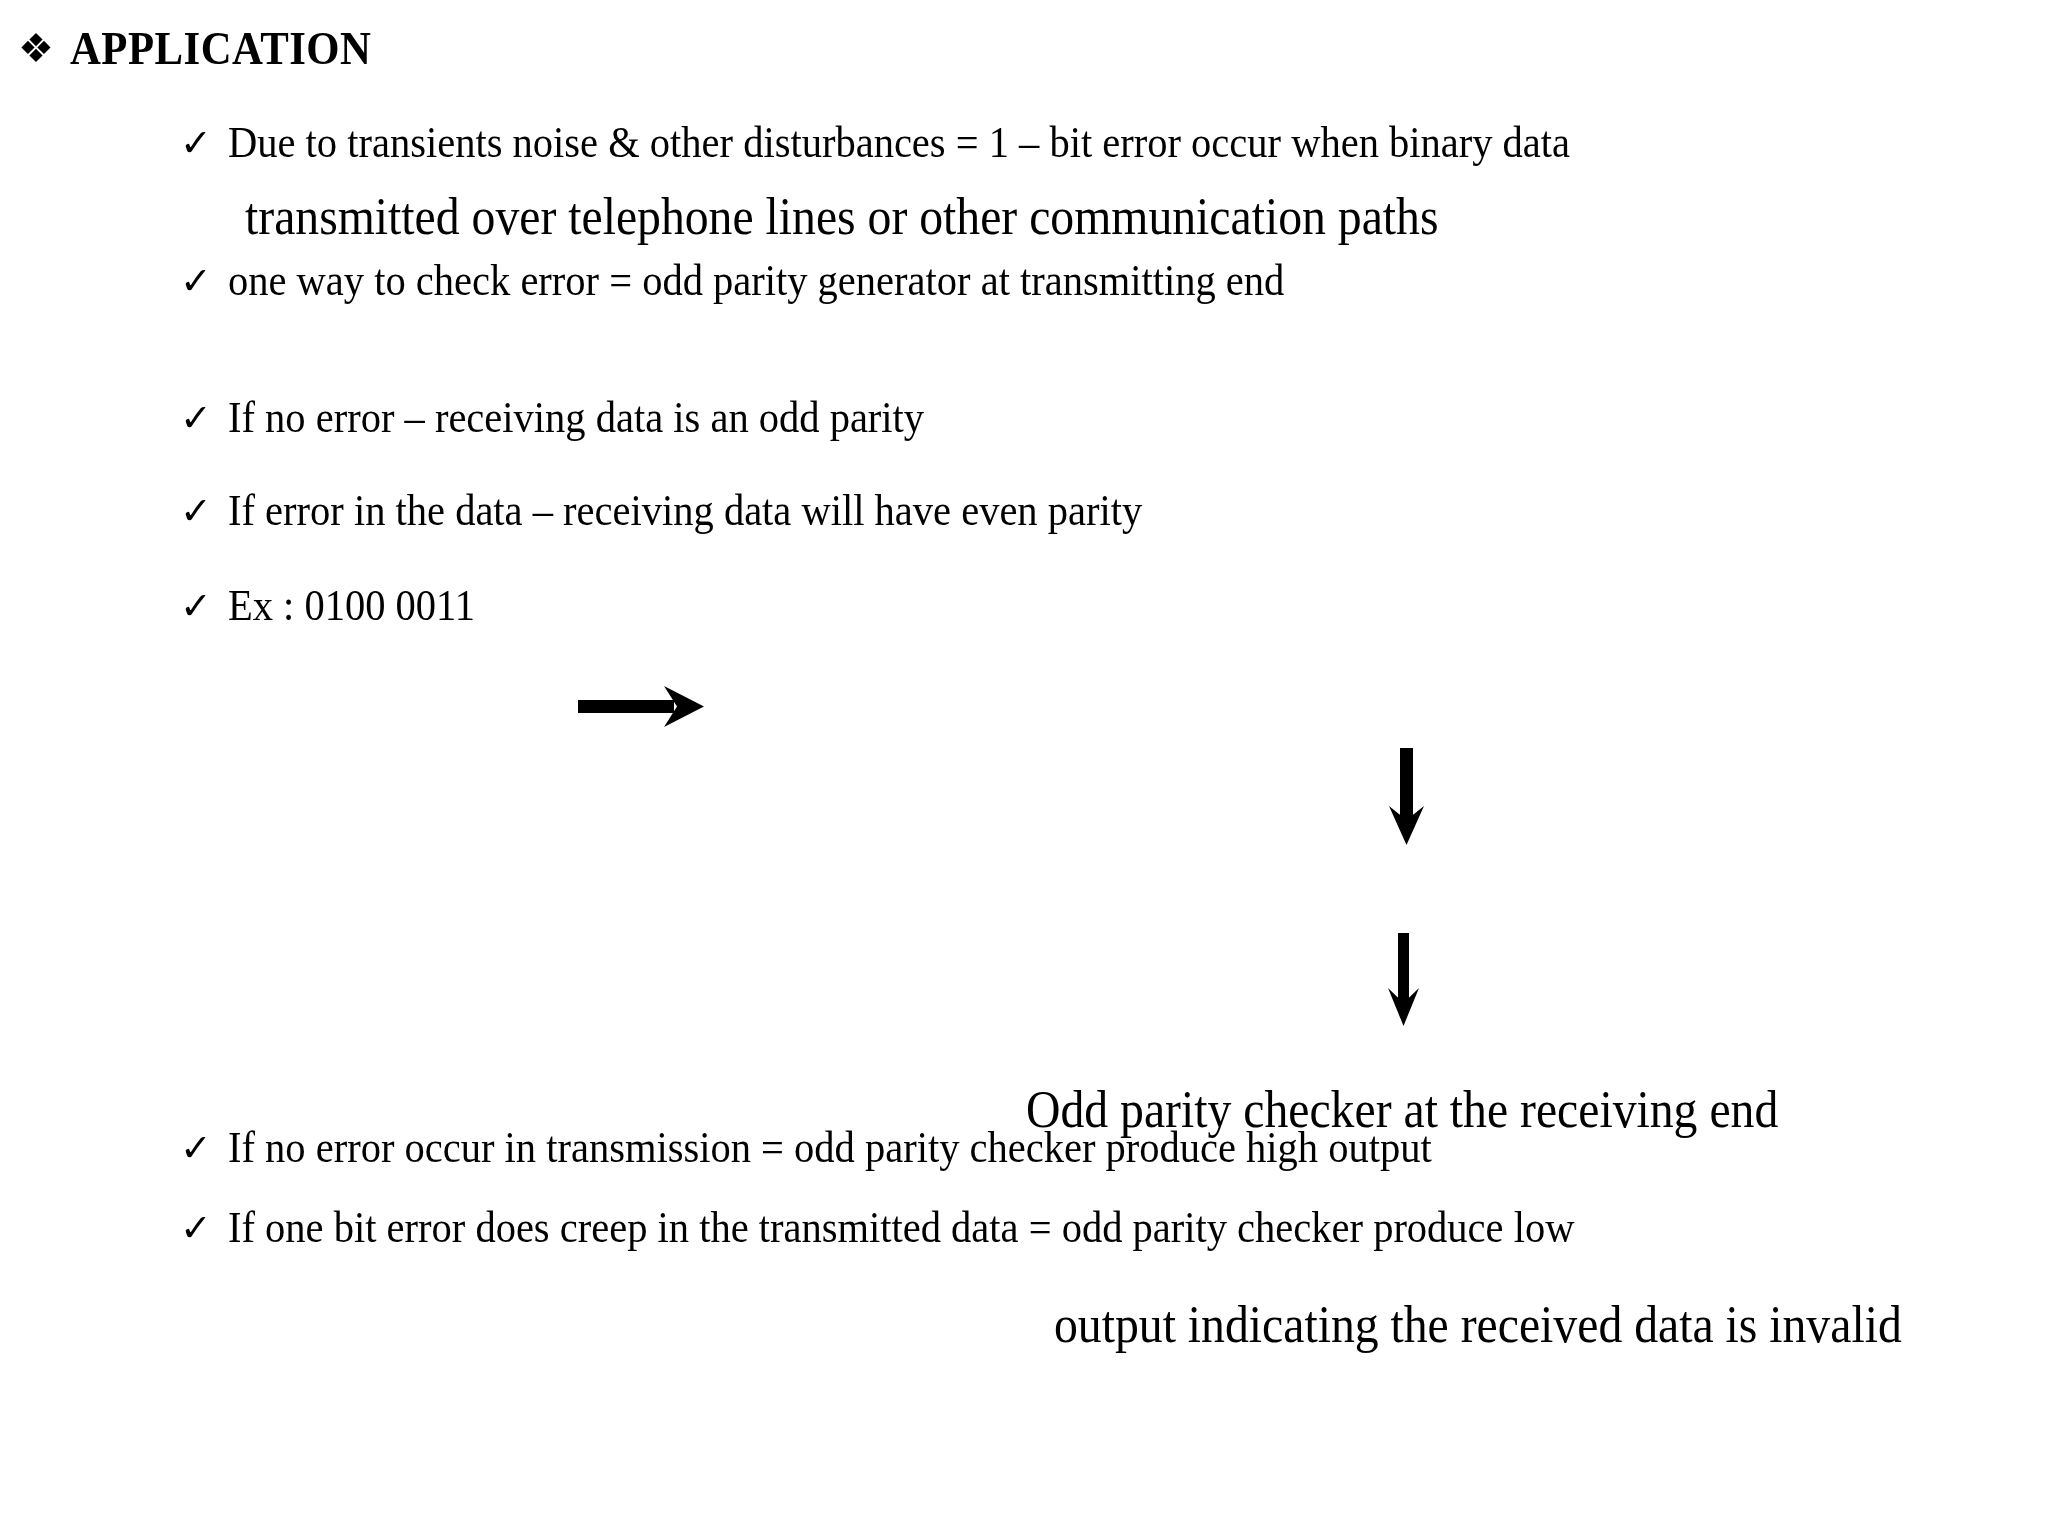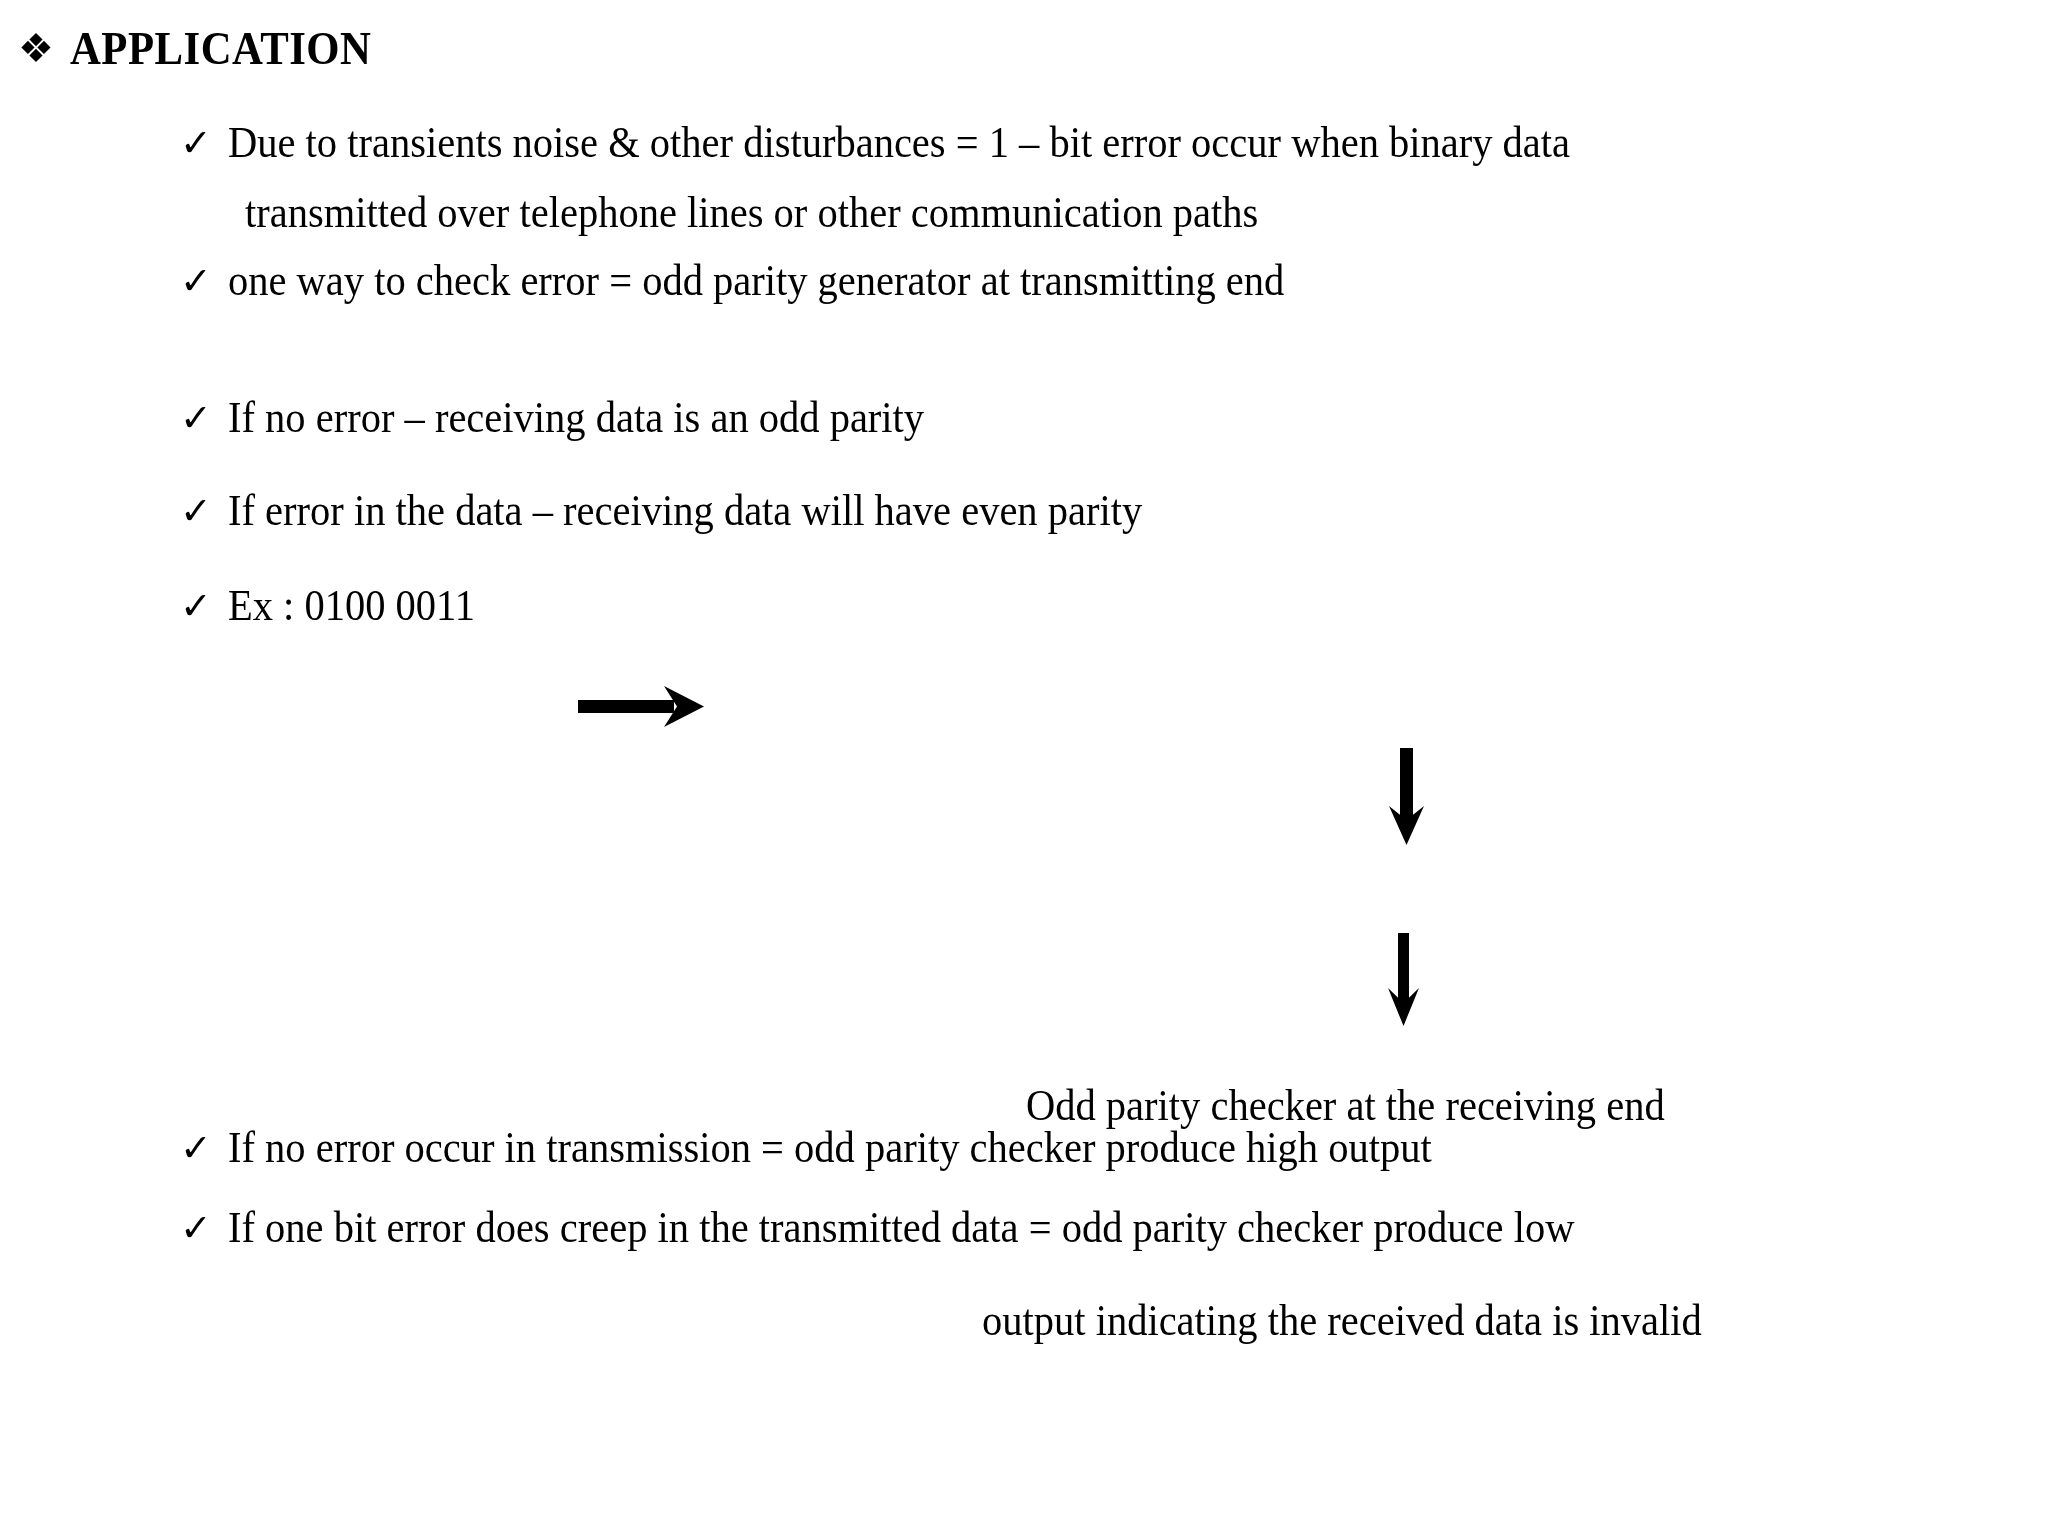--- a/index.html
+++ b/index.html
@@ -39,21 +39,21 @@
     font-weight: bold;
     letter-spacing: 0.5px;
     transform: scaleX(0.93);
     transform-origin: left center;
   }
 
   
   .line {
     position: absolute;
     white-space: nowrap;
-    font-size: 45px;
+    font-size: 53px;
     line-height: 1;
   }
   .line .txt {
     display: inline-block;
     transform: scaleX(0.9);
     transform-origin: left center;
   }
 
   
   .bullet-row {
@@ -153,17 +153,17 @@
 
   <div class="bullet-row" style="left:180px; top:1125px;">
     <span class="check">✓</span>
     <span class="txt">If no error occur in transmission   = odd parity checker produce high output</span>
   </div>
 
   <div class="bullet-row" style="left:180px; top:1205px;">
     <span class="check">✓</span>
     <span class="txt">If one bit error does creep in the transmitted data = odd parity checker produce low</span>
   </div>
-  <div class="line" style="left:982px; top:1298px;">
+  <div class="line" style="left:1054px; top:1298px;">
     <span class="txt">output indicating the received data is invalid</span>
   </div>
 
 </div>
 
 </body></html>

